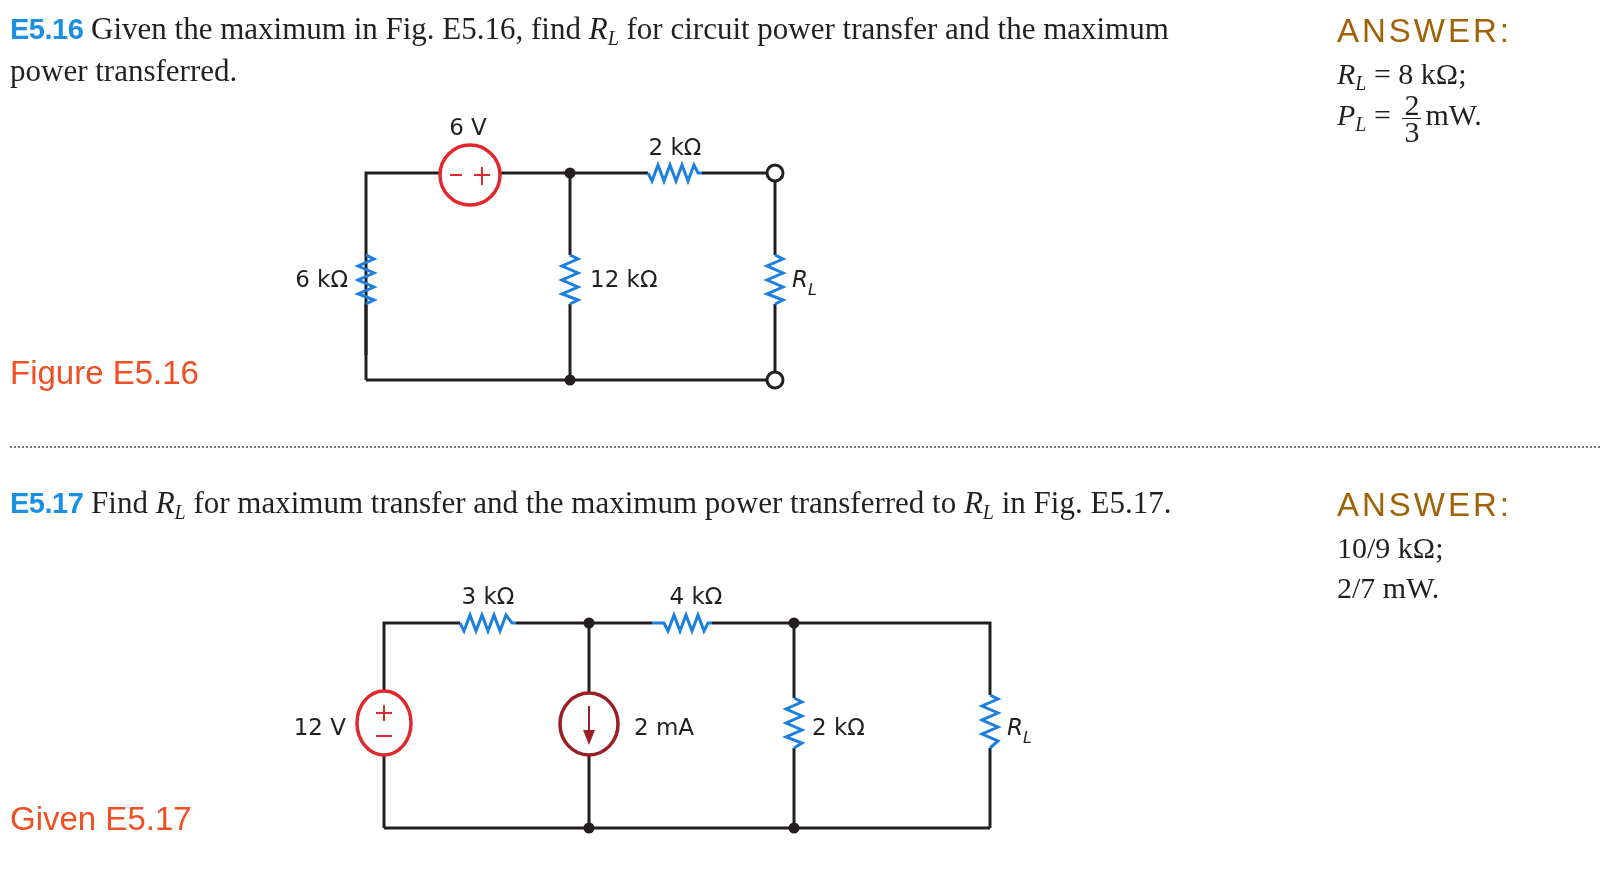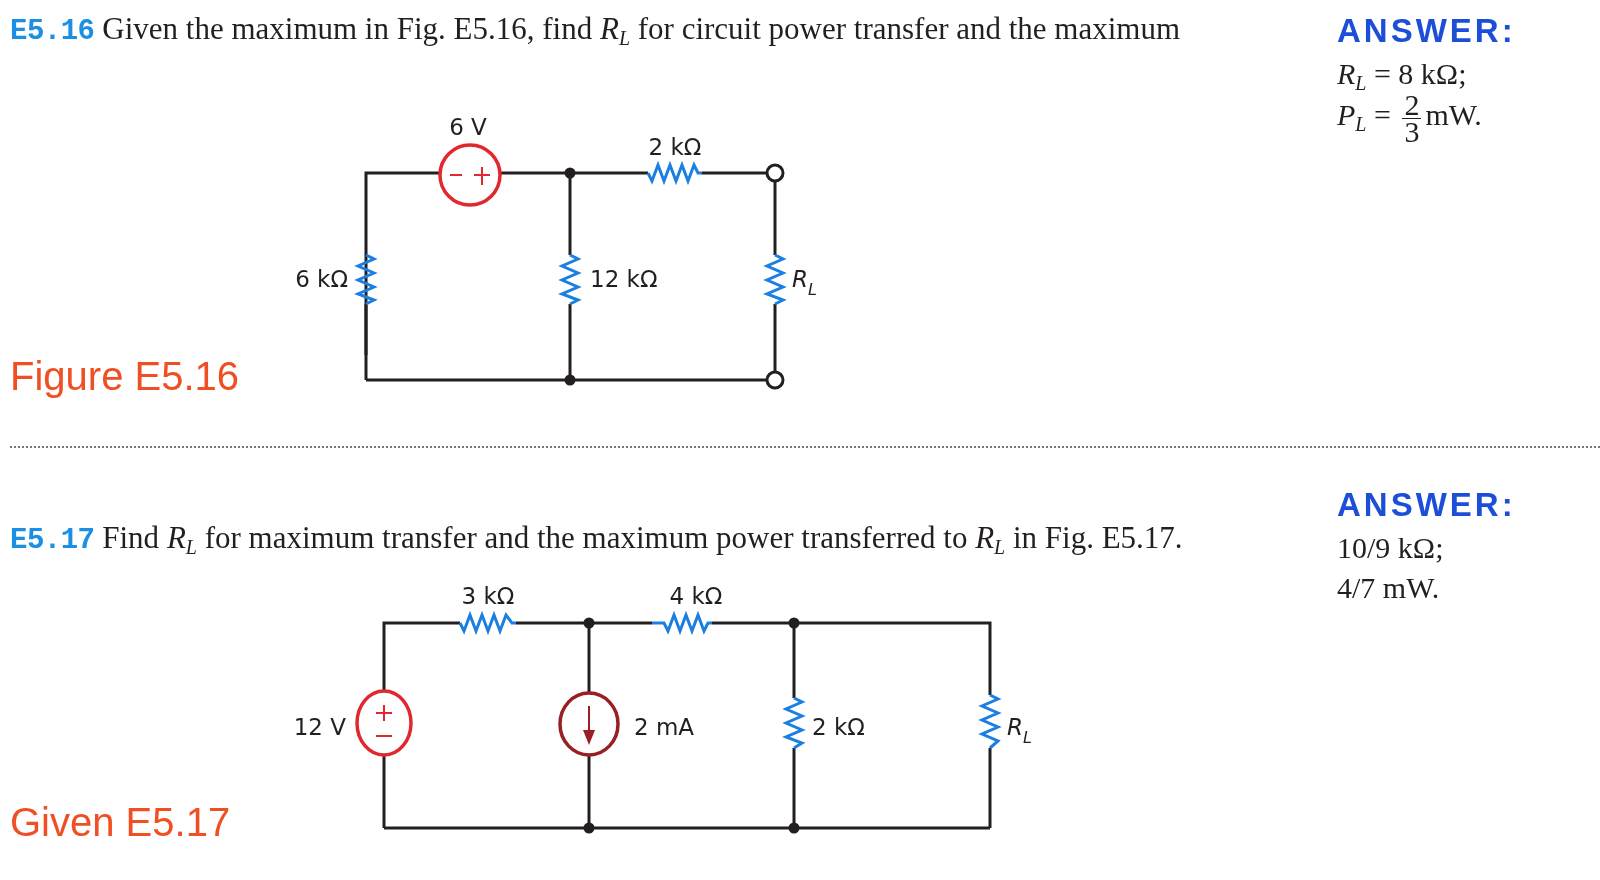--- a/index.html
+++ b/index.html
@@ -1,36 +1,37 @@
 <!DOCTYPE html>
 <html><head>
 <meta charset="utf-8">
 <style>
   html, body { margin:0; padding:0; background:#ffffff; }
   body { width:1600px; height:880px; position:relative; overflow:hidden;
          font-family:"Liberation Serif", serif; color:#231f20; }
   .abs { position:absolute; }
   .prob { font-size:31px; line-height:42px; width:1280px; }
-  .pnum { font-family:Liberation Mono, monospace; font-weight:bold; color:#1a8fe3; font-size:29px; letter-spacing:-0.5px; }
+  .pnum { font-family:Liberation Sans, sans-serif; font-weight:bold; color:#1a8fe3; font-size:29px; letter-spacing:-0.5px; }
   .ital { font-style:italic; }
   sub { font-size:20px; vertical-align:-6px; line-height:0; }
-  .answer-head { font-family:"Liberation Sans", sans-serif; font-weight:bold; color:#1d4ed8; font-size:33px; letter-spacing:3px; }
+  .answer-head { font-family:"Liberation Sans", sans-serif; font-weight:normal; color:#a16207; font-size:33px; letter-spacing:3px; }
   .ans-line { font-size:30px; line-height:40px; }
-  .fig-label { font-family:"Liberation Sans", sans-serif; color:#f04e23; font-size:40px; }
+  .fig-label { font-family:"Liberation Sans", sans-serif; color:#f04e23; font-size:33px; }
   .divider { position:absolute; left:10px; right:0; top:446px; border-top:2px dotted #777; }
   .frac { display:inline-block; vertical-align:middle; text-align:center; line-height:26px; margin:0 4px; }
   .frac span { display:block; }
   .frac .num { border-bottom:1.5px solid #231f20; padding:0 2px; }
   svg text { font-family:"DejaVu Sans", sans-serif; }
 </style>
 </head>
 <body>
 
 <div class="abs prob" style="left:10px; top:8px;">
   <span class="pnum">E5.16</span><span> Given the maximum in Fig. E5.16, find </span><span class="ital">R</span><sub class="ital">L</sub><span> for circuit power transfer and the maximum</span><br>
+  <span>power transferred.</span>
 </div>
 
 <div class="abs answer-head" style="left:1337px; top:12px;">ANSWER:</div>
 <div class="abs ans-line" style="left:1337px; top:54px;">
   <span class="ital">R</span><sub class="ital">L</sub><span> = 8 kΩ;</span>
 </div>
 <div class="abs ans-line" style="left:1337px; top:92px;">
   <span class="ital">P</span><sub class="ital">L</sub><span> = </span><span class="frac"><span class="num">2</span><span>3</span></span><span>mW.</span>
 </div>
 
@@ -69,27 +70,27 @@
 
   <text x="468" y="135" font-size="23" text-anchor="middle" fill="#231f20">6 V</text>
   <text x="675" y="155" font-size="23" text-anchor="middle" fill="#231f20">2 kΩ</text>
   <text x="348" y="287" font-size="23" text-anchor="end" fill="#231f20">6 kΩ</text>
   <text x="590" y="287" font-size="23" fill="#231f20">12 kΩ</text>
   <text x="792" y="287" font-size="23" font-style="italic" font-family="Liberation Serif, serif" fill="#231f20"><tspan>R</tspan><tspan dy="8" font-size="16">L</tspan></text>
 </svg>
 
 <div class="divider"></div>
 
-<div class="abs prob" style="left:10px; top:482px;margin-top:35px;">
+<div class="abs prob" style="left:10px; top:482px;">
   <span class="pnum">E5.17</span><span> Find </span><span class="ital">R</span><sub class="ital">L</sub><span> for maximum transfer and the maximum power transferred to </span><span class="ital">R</span><sub class="ital">L</sub><span> in Fig. E5.17.</span>
 </div>
 
 <div class="abs answer-head" style="left:1337px; top:486px;">ANSWER:</div>
 <div class="abs ans-line" style="left:1337px; top:528px;">10/9 kΩ;</div>
-<div class="abs ans-line" style="left:1337px; top:568px;">4/7 mW.</div>
+<div class="abs ans-line" style="left:1337px; top:568px;">2/7 mW.</div>
 
 <div class="abs fig-label" style="left:10px; top:800px;">Given E5.17</div>
 
 <svg class="abs" style="left:0; top:440px;" width="1600" height="440">
   <g stroke="#231f20" stroke-width="3" fill="none">
     <polyline points="384,250 384,183 460,183"></polyline>
     <polyline points="516,183 652,183"></polyline>
     <polyline points="712,183 990,183 990,255"></polyline>
     <line x1="589" y1="183" x2="589" y2="254"></line>
     <line x1="589" y1="314" x2="589" y2="388"></line>

